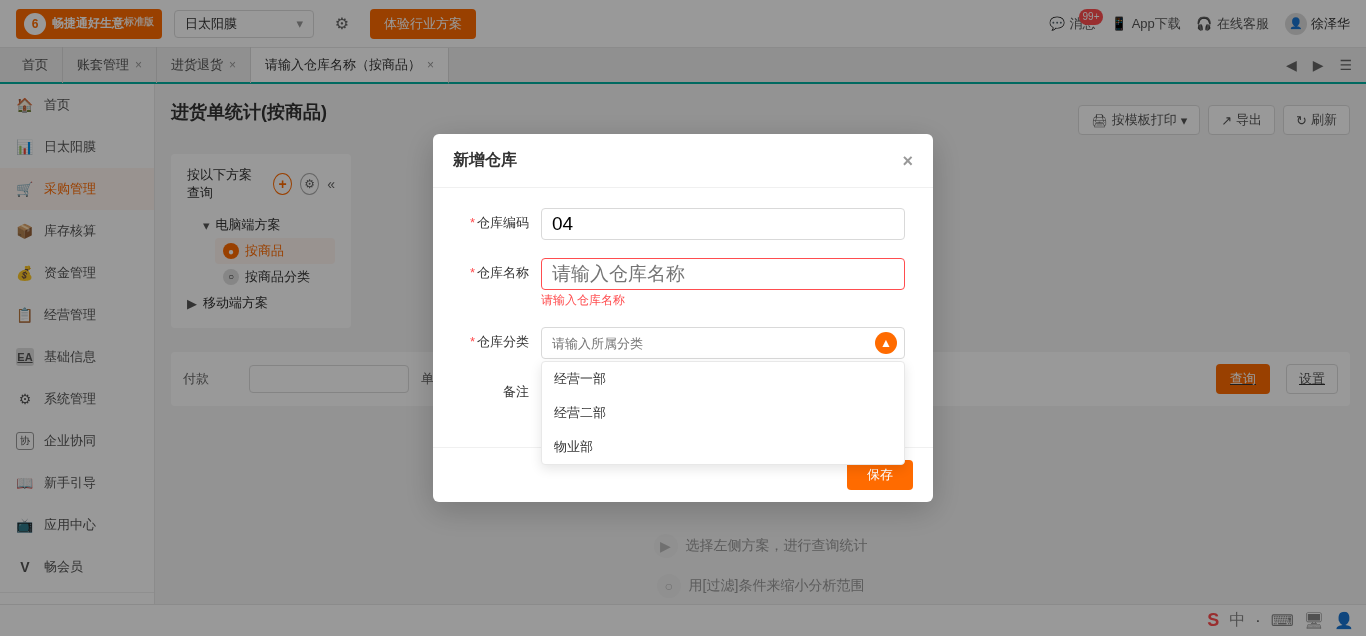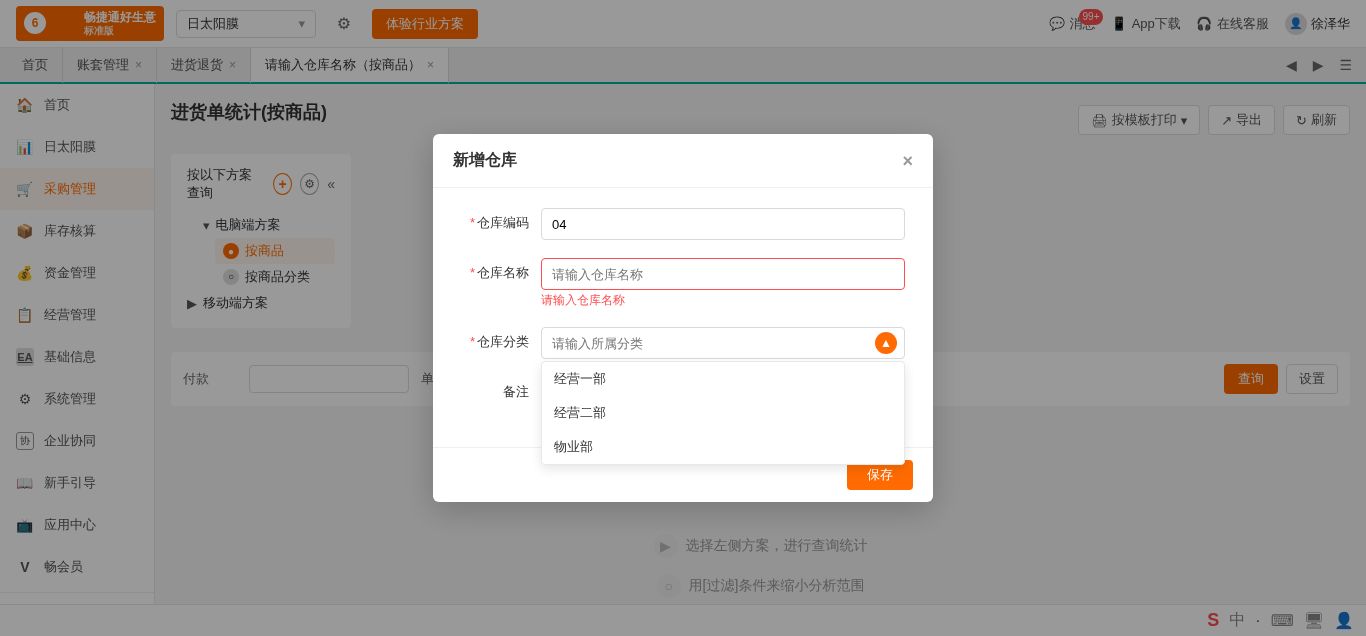--- a/index.html
+++ b/index.html
@@ -178,21 +178,21 @@
       display: flex; align-items: flex-start; margin-bottom: 18px;
     }
     .form-label {
       min-width: 80px; padding-top: 6px; text-align: right;
       padding-right: 12px; font-size: 13px; color: #333;
     }
     .form-label .required { color: #ff4d4f; margin-right: 2px; }
     .form-field { flex: 1; position: relative; }
     .form-input {
       width: 100%; height: 32px; border: 1px solid #d9d9d9;
-      border-radius: 4px; padding: 4px 10px; font-size: 13px; outline: none;
+      border-radius: 4px; padding: 4px 10px; font-size: 19px; outline: none;
     }
     .form-input.error { border-color: #ff4d4f; }
     .error-msg { color: #ff4d4f; font-size: 12px; margin-top: 2px; }
 
     .category-field { position: relative; }
     .category-input {
       width: 100%; height: 32px; border: 1px solid #d9d9d9;
       border-radius: 4px; padding: 4px 32px 4px 10px;
       font-size: 13px; outline: none; cursor: pointer;
     }
@@ -245,21 +245,21 @@
     .bottom-icon { cursor: pointer; color: #888; font-size: 16px; }
   </style>
 </head>
 <body>
 
 <div class="top-header">
   <div class="logo-area">
     <div class="logo-icon">
         <span>6</span>
       </div>
-    <div style="display:flex;flex-direction:column;line-height:1.2;margin-left:32px;">
+    <div style="display:flex;flex-direction:row;line-height:1.2;">
       <span style="font-size:12px;">畅捷通好生意</span>
       <span style="font-size:10px;opacity:0.85;">标准版</span>
     </div>
   </div>
 
   <div class="store-selector">
     <span>日太阳膜</span>
     <span style="margin-left:auto;color:#999;">▾</span>
   </div>
 
@@ -435,21 +435,21 @@
             <div class="filter-item">
               <span class="filter-label">单据状态</span>
               <select class="filter-select">
                 <option></option>
               </select>
             </div>
             <div class="filter-item">
               <span class="filter-label">商品</span>
               <span style="color:#999;font-size:18px;">···</span>
             </div>
-            <div style="margin-left:auto;display:flex;gap:8px;">
+            <div style="margin-left:auto;display:flex;gap:16px;text-decoration:underline;">
               <button class="btn-primary">查询</button>
               <button class="btn-outline">设置</button>
             </div>
           </div>
         </div>
 
         <div class="bg-content">
           <div class="hint-item">
             <div class="hint-icon">▶</div>
             <span>选择左侧方案，进行查询统计</span>

